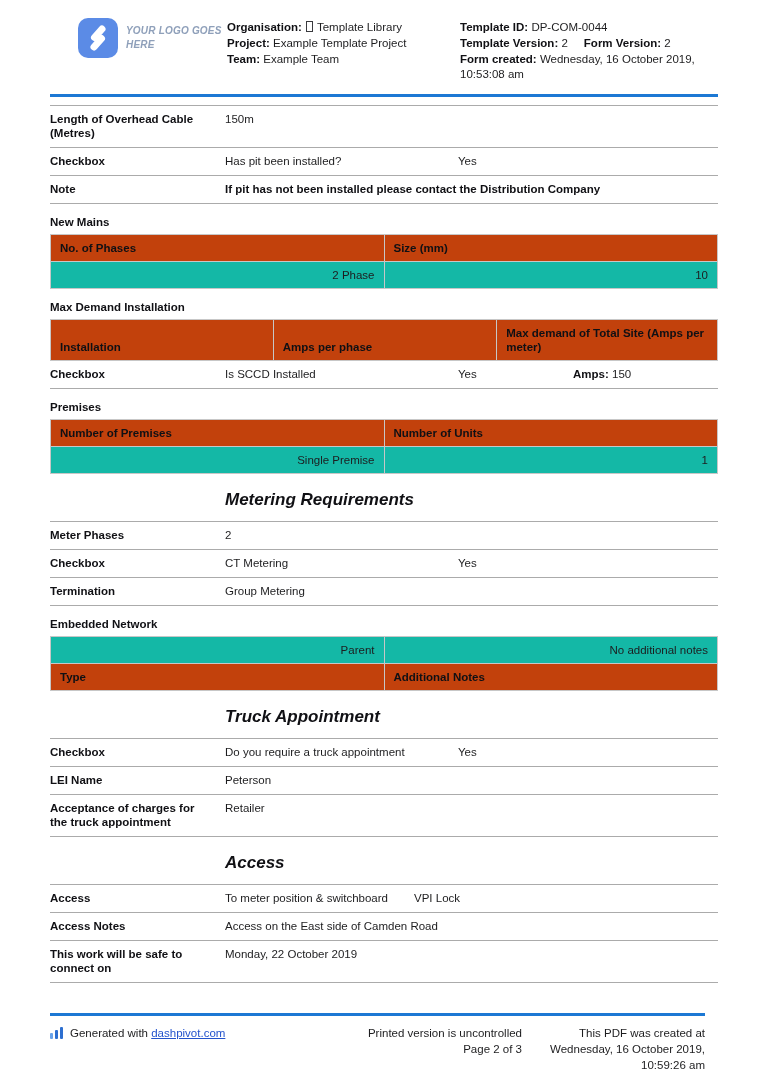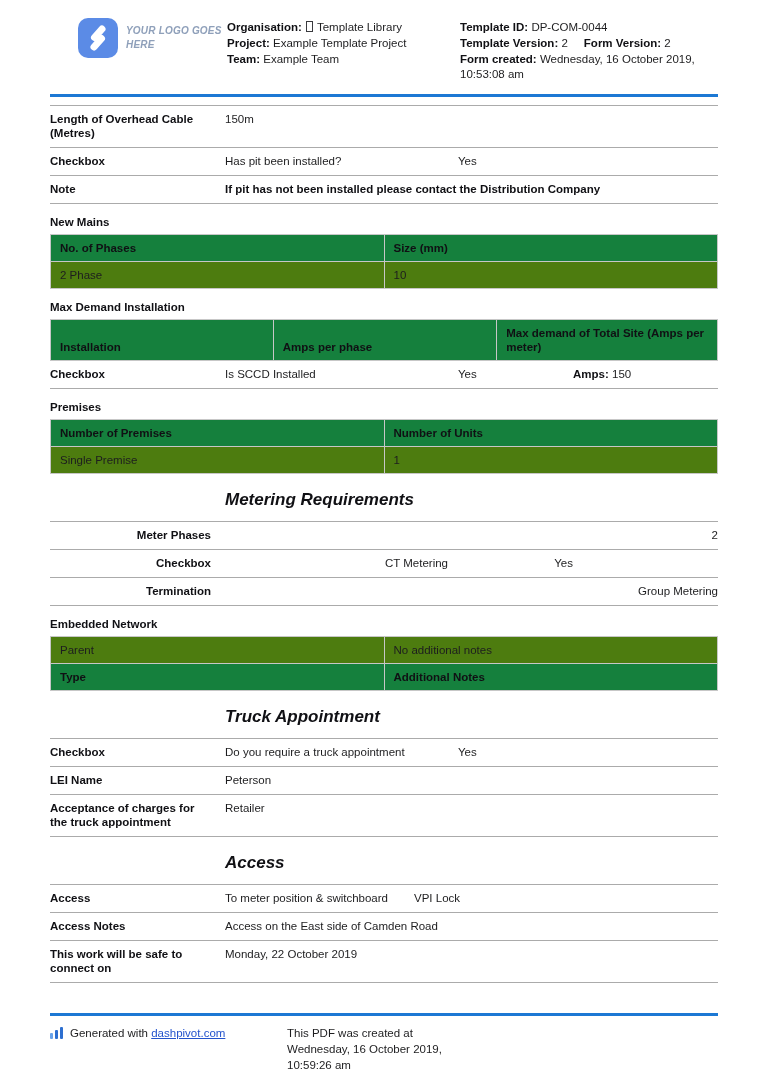--- a/index.html
+++ b/index.html
@@ -35,25 +35,25 @@
   .frow.no-top { border-top: none; }
   .flbl { flex: 0 0 175px; padding-right: 14px; font-weight: bold; color: #101014; }
   .fq { flex: 0 0 233px; padding-right: 10px; }
   .fans { flex: 0 0 115px; }
   .fval { flex: 1 1 auto; }
   .note-text { font-weight: bold; color: #101014; }
   .val2 { margin-left: 26px; }
   .section-label { font-weight: bold; color: #101014; margin: 11px 0 5px 0; }
   table.grid { width: 100%; border-collapse: collapse; table-layout: fixed; }
   table.grid th, table.grid td { border: 1px solid #c7c7c7; padding: 6px 9px; text-align: left; font-size: 11.5px; line-height: 14px; }
-  table.grid th { background: #15803d; font-weight: bold; color: #101014; vertical-align: bottom; }
-  table.grid td { background: #4d7c0f; vertical-align: top; }
+  table.grid th { background: #c2410c; font-weight: bold; color: #101014; vertical-align: bottom; }
+  table.grid td { background: #14b8a6; vertical-align: top; text-align: right; }
   .big-heading { font-size: 17px; line-height: 21px; font-weight: bold; color: #101014; margin: 15px 0 11px 175px; font-style: italic; }
   
-  .footer { position: absolute; left: 0; right: 0; top: 1013px; padding: 0 50px; }
+  .footer { position: absolute; left: 0; right: 13px; top: 1013px; padding: 0 50px; text-align: right; }
   .footer-rule { height: 3px; background: #1c78d4; margin-bottom: 9px; }
   .footer-cols { display: flex; align-items: flex-start; }
   .fc-left { flex: 0 0 237px; display: flex; align-items: center; }
   .fc-mid { flex: 0 0 235px; }
   .fc-right { flex: 1 1 auto; }
   .fline { line-height: 16px; }
   .bars-icon { display: inline-flex; align-items: flex-end; margin-right: 7px; }
   .bars-icon i { display: block; width: 3px; border-radius: 1px; }
   .bars-icon .b1 { height: 6px; background: #6aa3ea; margin-right: 2px; }
   .bars-icon .b2 { height: 9px; background: #2d6fd0; margin-right: 2px; }
@@ -160,21 +160,21 @@
         <th>Number of Units</th>
       </tr>
       <tr>
         <td>Single Premise</td>
         <td>1</td>
       </tr>
     </tbody>
       </table>
 
     <div class="big-heading">Metering Requirements</div>
-    <div class="rowgroup" style="margin-top:0;text-align:right;">
+    <div class="rowgroup" style="margin-top:0;">
       <div class="frow">
         <div class="flbl">Meter Phases</div>
         <div class="fval">2</div>
       </div>
       <div class="frow">
         <div class="flbl">Checkbox</div>
         <div class="fq">CT Metering</div>
         <div class="fans">Yes</div>
       </div>
       <div class="frow">
@@ -240,20 +240,24 @@
     <div class="footer-rule"></div>
     <div class="footer-cols">
       <div class="fc-left">
         <span class="bars-icon">
             <i class="b1"></i>
             <i class="b2"></i>
             <i class="b3"></i>
           </span>
         <span class="fline"><span>Generated with</span> <a class="flink" href="#">dashpivot.com</a></span>
       </div>
+      <div class="fc-mid">
+        <div class="fline">Printed version is uncontrolled</div>
+        <div class="fline">Page 2 of 3</div>
+      </div>
       <div class="fc-right">
         <div class="fline">This PDF was created at</div>
         <div class="fline">Wednesday, 16 October 2019,</div>
         <div class="fline">10:59:26 am</div>
       </div>
     </div>
   </div>
 
 </div>
 

